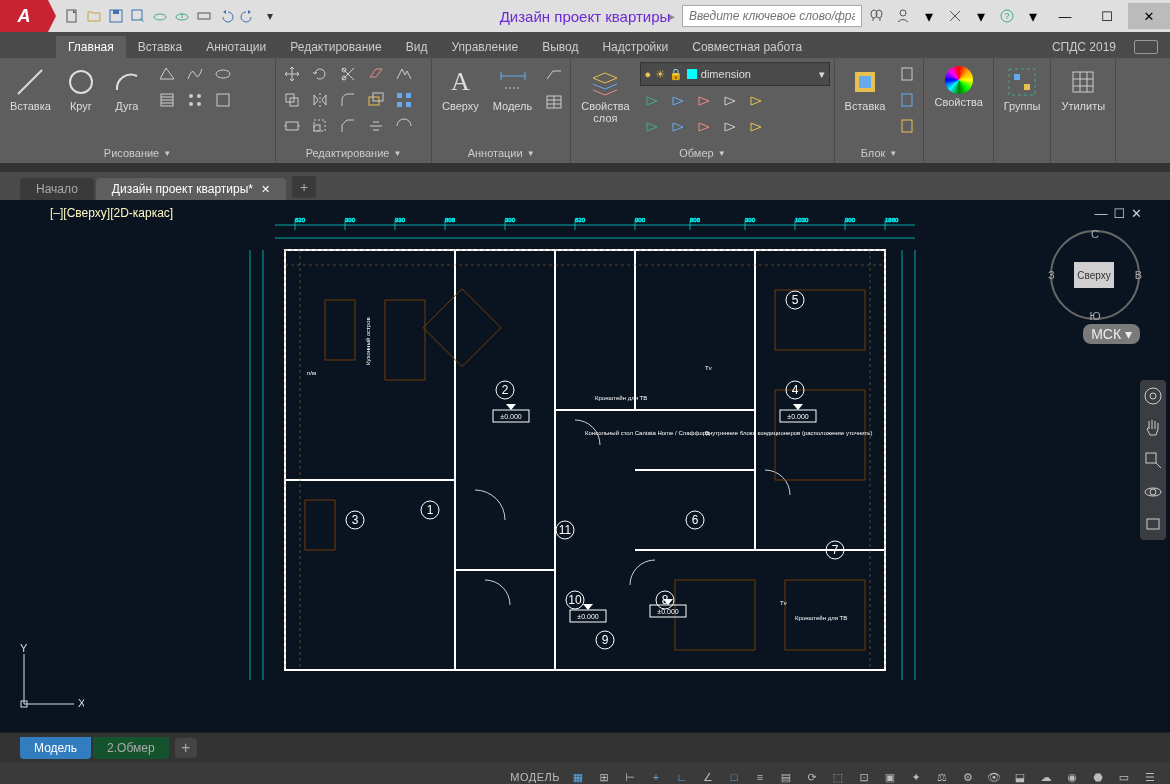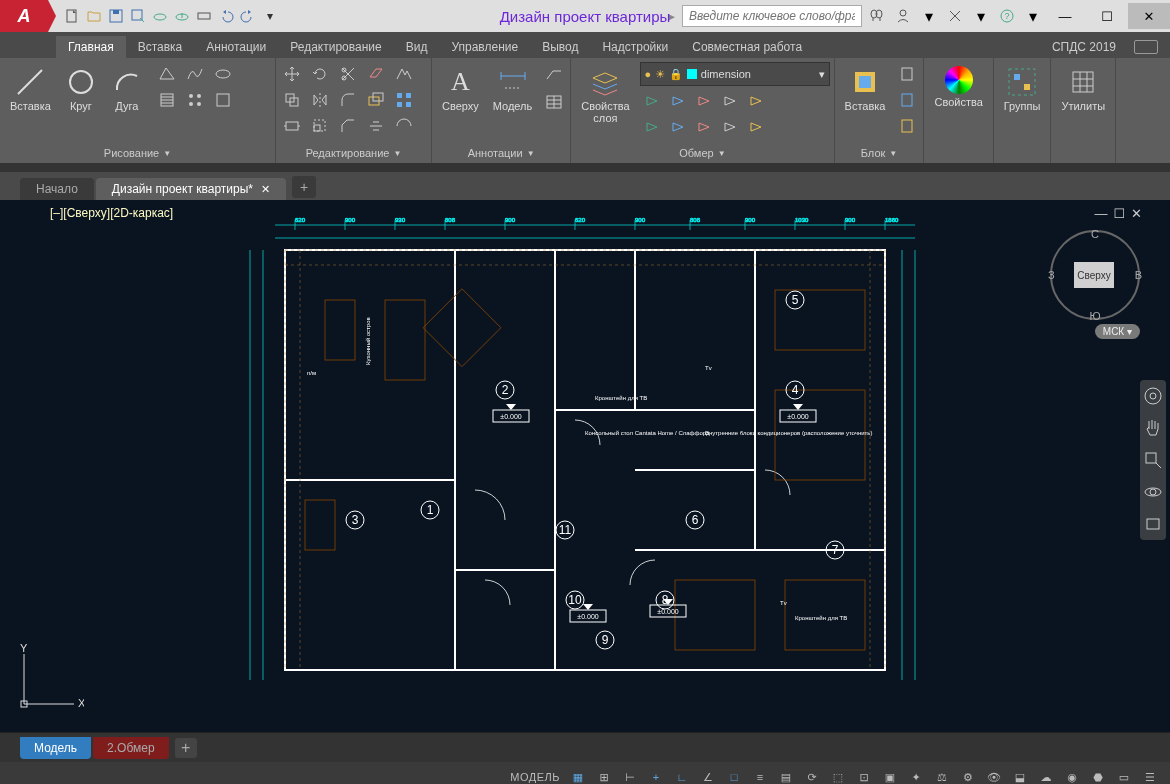--- a/index.html
+++ b/index.html
@@ -64,27 +64,27 @@
 .drawing svg { width: 100%; height: 100%; }
 .ucs { position: absolute; bottom: 14px; left: 14px; z-index: 3; }
 .viewcube { position: absolute; top: 30px; right: 30px; width: 90px; height: 90px; z-index: 3; }
 .viewcube-circle { position: absolute; inset: 0; border: 2px solid #666; border-radius: 50%; }
 .viewcube-face { position: absolute; top: 32px; left: 24px; width: 40px; height: 26px; background: #d0d0d0; display: flex; align-items: center; justify-content: center; font-size: 10px; color: #333; }
 .vc-dir { position: absolute; font-size: 11px; color: #aaa; }
 .vc-dir.n { top: -2px; left: 50%; transform: translateX(-50%); }
 .vc-dir.s { bottom: -2px; left: 50%; transform: translateX(-50%); }
 .vc-dir.w { left: -2px; top: 50%; transform: translateY(-50%); }
 .vc-dir.e { right: -2px; top: 50%; transform: translateY(-50%); }
-.wcs-btn { position: absolute; top: 124px; right: 30px; background: #7a7a7a; padding: 2px 8px; font-size: 10px; color: #eee; border-radius: 8px; cursor: pointer; z-index: 3; }
+.wcs-btn { position: absolute; top: 124px; right: 30px; background: #7a7a7a; padding: 2px 8px; font-size: 14px; color: #eee; border-radius: 8px; cursor: pointer; z-index: 3; }
 .navbar { position: absolute; right: 4px; top: 180px; width: 26px; background: rgba(90,90,90,0.6); border-radius: 4px; padding: 6px 0; display: flex; flex-direction: column; align-items: center; gap: 12px; z-index: 3; }
 .nav-tool { width: 20px; height: 20px; color: #ccc; cursor: pointer; display: flex; align-items: center; justify-content: center; }
 
 
 .layout-tabs { height: 30px; background: #333; display: flex; align-items: center; padding-left: 20px; gap: 2px; border-top: 1px solid #222; }
-.layout-tab { padding: 4px 14px; font-size: 12px; color: #aaa; background: #7f1d1d; border-radius: 0 0 4px 4px; cursor: pointer; }
+.layout-tab { padding: 4px 14px; font-size: 12px; color: #aaa; background: #14532d; border-radius: 0 0 4px 4px; cursor: pointer; }
 .layout-tab.active { background: #327dc0; color: #fff; }
 .layout-add { width: 22px; height: 20px; background: #444; display: flex; align-items: center; justify-content: center; color: #aaa; cursor: pointer; margin-left: 4px; border-radius: 3px; }
 
 
 .statusbar { height: 30px; background: #3a3a3a; display: flex; align-items: center; justify-content: flex-end; gap: 2px; padding: 0 8px; }
 .status-btn { min-width: 24px; height: 24px; display: flex; align-items: center; justify-content: center; cursor: pointer; color: #bbb; font-size: 11px; padding: 0 4px; }
 .status-btn.active { color: #5ca6e0; }
 .status-btn.word { font-size: 11px; letter-spacing: 0.5px; }
 </style>
 </head>

